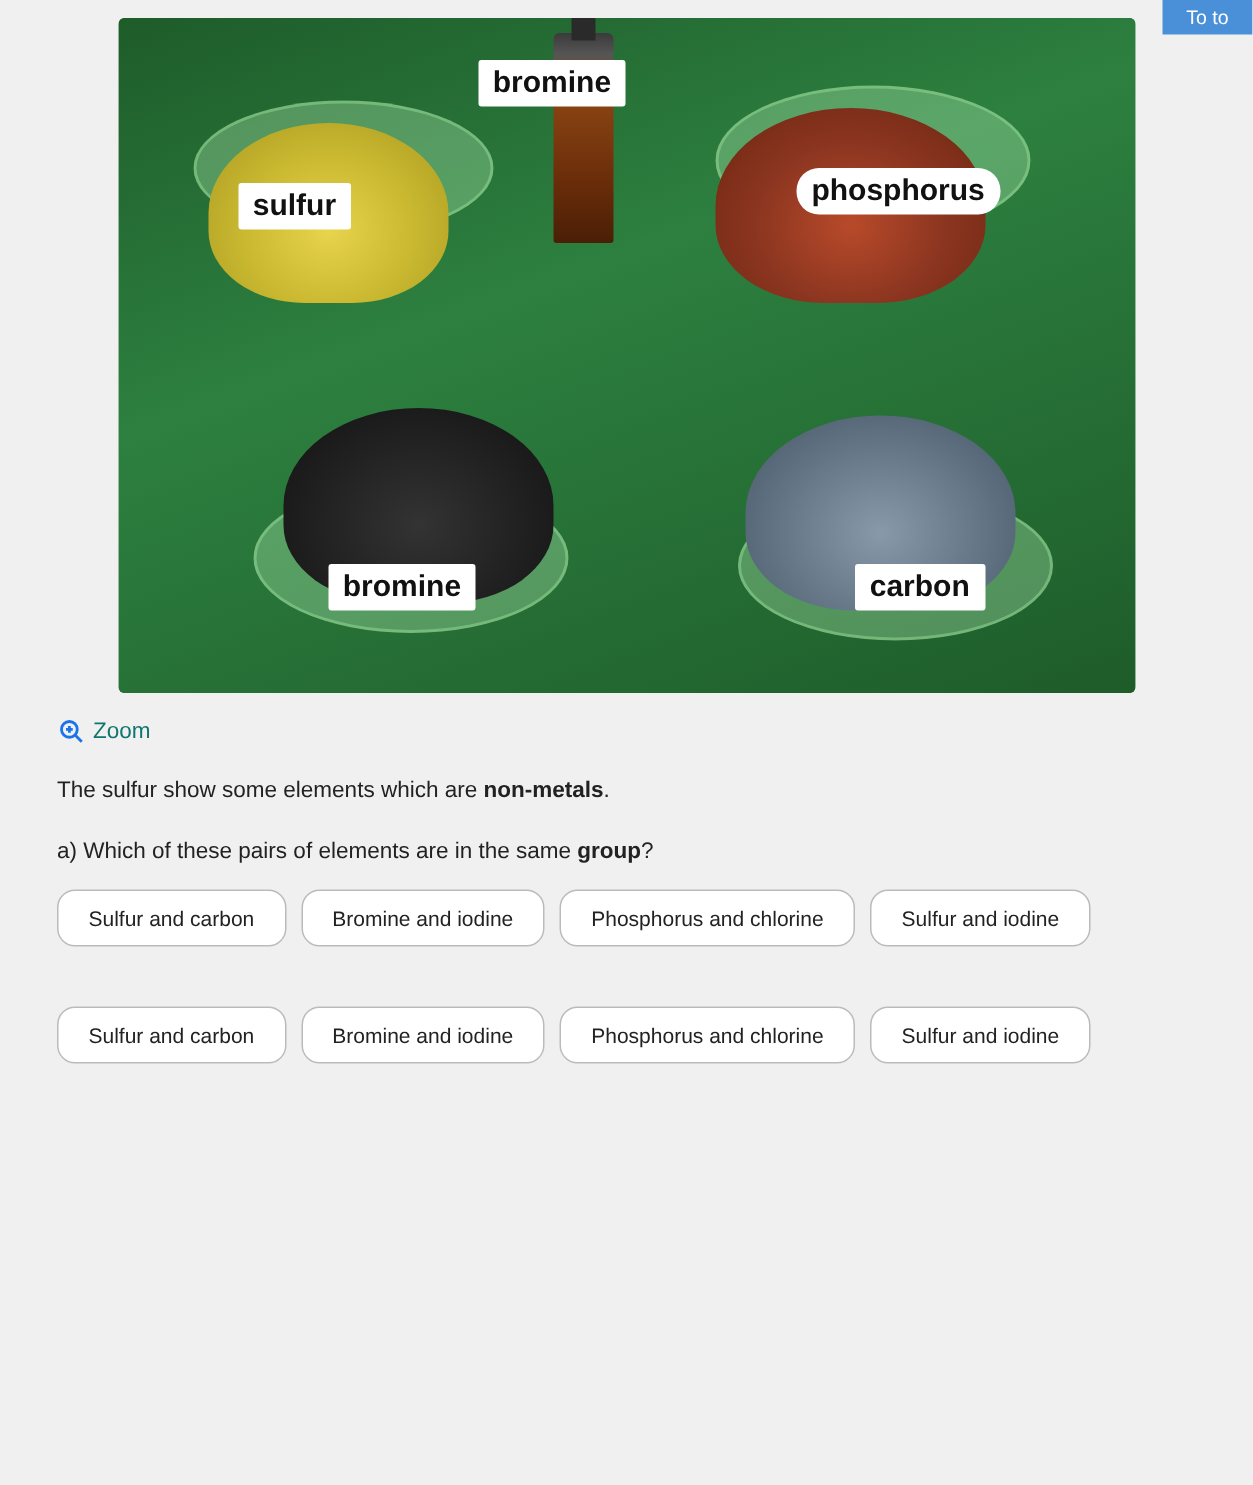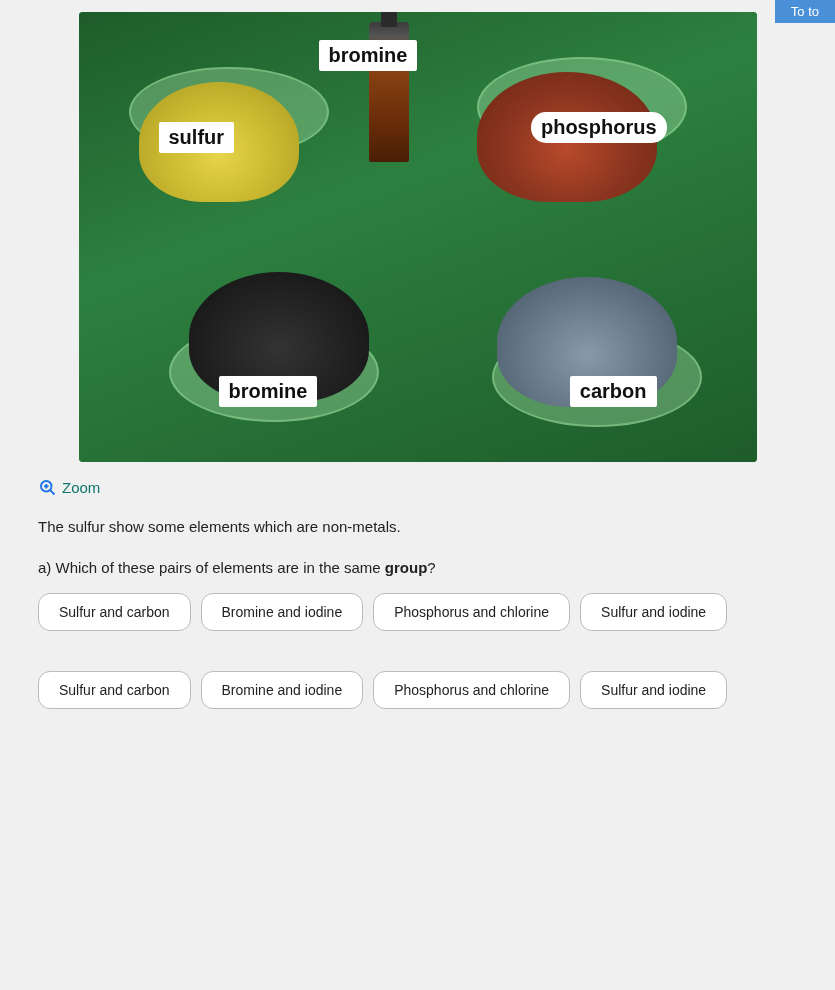--- a/index.html
+++ b/index.html
@@ -151,21 +151,21 @@
     }
 
     .description-text {
       font-size: 15px;
       color: #222;
       margin-bottom: 18px;
       line-height: 1.5;
     }
 
     .description-text strong {
-      font-weight: normal;
+      font-weight: bold;
     }
 
     .question-label {
       font-size: 15px;
       color: #222;
       margin-bottom: 14px;
       line-height: 1.5;
     }
 
     .question-label strong {

